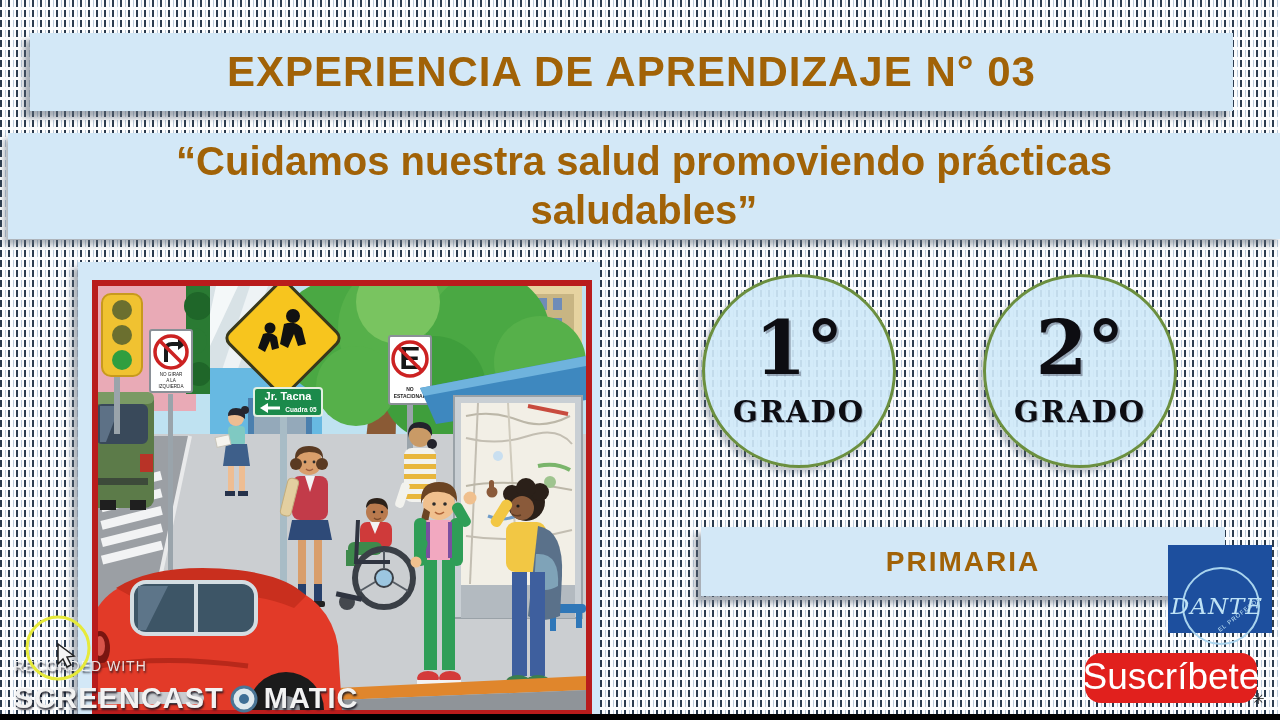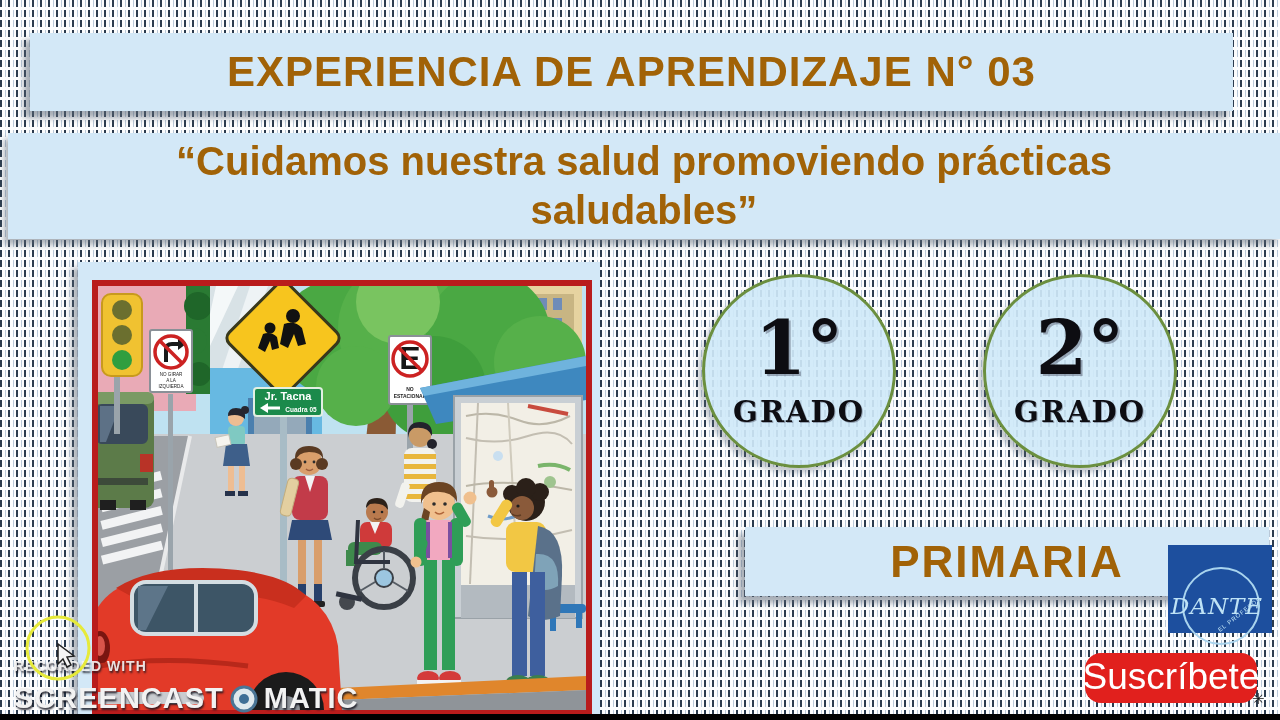--- a/index.html
+++ b/index.html
@@ -13,21 +13,21 @@
   }
   .banner{
     position:absolute;background:#d3e8f7;
     box-shadow:-6px 7px 6px rgba(95,105,120,0.55);
     display:flex;align-items:center;justify-content:center;
     color:#a16207;font-weight:bold;text-align:center;
   }
   #title-banner{left:30px;top:33px;width:1203px;height:78px;font-size:42px;letter-spacing:1px;}
   #quote-banner{left:8px;top:133px;width:1272px;height:106px;font-size:40px;line-height:1.22;box-shadow:-4px 6px 6px rgba(95,105,120,0.5);}
   #quote-banner .inner{padding:0 60px;}
-  #primaria-banner{left:701px;top:527px;width:524px;height:69px;font-size:44px;letter-spacing:2px;margin-left:44px;}
+  #primaria-banner{left:701px;top:527px;width:524px;height:69px;font-size:28px;letter-spacing:2px;}
 
   .grade-circle{
     position:absolute;width:188px;height:188px;border-radius:50%;
     background:rgba(207,233,248,0.92);border:3px solid #6b8f3f;
     box-shadow:-4px 5px 5px rgba(95,105,120,0.35);
     display:flex;flex-direction:column;align-items:center;justify-content:center;
     color:#0d0d12;font-family:"DejaVu Serif",serif;
   }
   #grade-circle-1{left:702px;top:274px;}
   #grade-circle-2{left:983px;top:274px;}
@@ -65,21 +65,21 @@
     position:absolute;left:1085px;top:653px;width:172px;height:50px;
     background:#e1201d;border:none;border-radius:16px;
     color:#ffffff;font-size:37px;font-family:"Liberation Sans",sans-serif;
     display:flex;align-items:center;justify-content:center;cursor:pointer;
     padding-bottom:4px;
   }
   #click-burst{position:absolute;left:1252px;top:690px;color:#111;font-size:15px;}
 
   #watermark{position:absolute;left:14px;top:658px;color:#f2f2f2;}
   #wm-recorded{
-    font-size:14px;font-weight:bold;letter-spacing:1px;
+    font-size:14px;font-weight:normal;letter-spacing:1px;
     color:rgba(245,245,245,0.9);text-shadow:1px 2px 2px rgba(20,20,30,0.8);
   }
   #wm-brand{display:flex;align-items:center;margin-top:8px;
     font-size:29px;font-weight:bold;letter-spacing:1px;
     text-shadow:1px 2px 2px rgba(20,20,30,0.85);
   }
   #wm-icon{margin:0 6px;}
 
   #cursor-highlight{position:absolute;left:24px;top:612px;}
   #bottom-bar{position:absolute;left:0;top:714px;width:1280px;height:6px;background:#000;}

